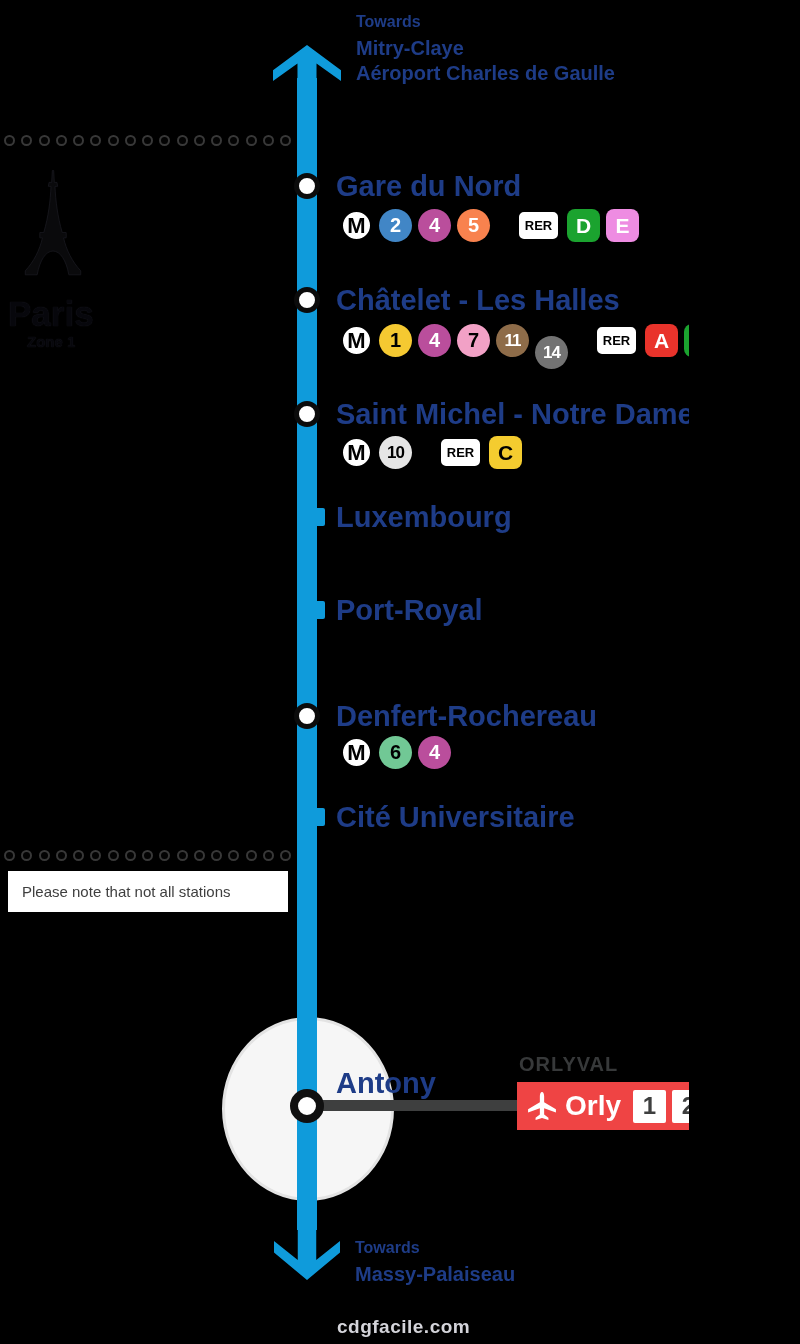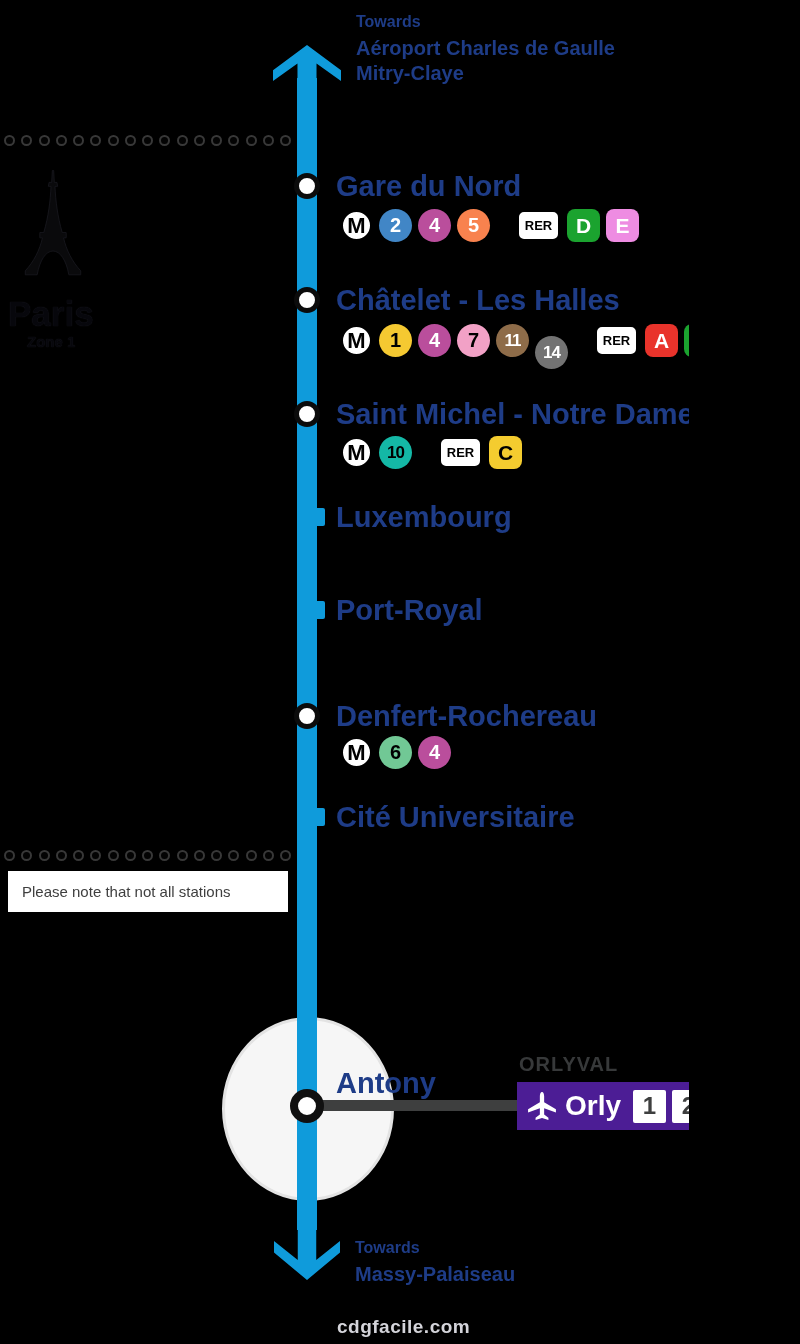--- a/index.html
+++ b/index.html
@@ -55,21 +55,21 @@
   .b-spacer{width:14px;height:1px;}
 
   
   .antony-circle{position:absolute;left:222px;top:1017px;width:172px;height:184px;border-radius:50%;
     background:#F6F6F6;border:3px solid #E3E3E3;box-sizing:border-box;z-index:1;}
   .connector{position:absolute;left:307px;top:1100px;width:212px;height:11px;background:#3E3F3F;z-index:3;}
   .ring{position:absolute;left:290px;top:1089px;width:18px;height:18px;background:#fff;
     border:8px solid #101010;border-radius:50%;z-index:4;}
   .orlyval-label{position:absolute;left:519px;top:1053px;font-size:20px;font-weight:700;color:#37393A;
     letter-spacing:1px;z-index:3;text-align:center;}
-  .orlyval-box{position:absolute;left:517px;top:1082px;width:272px;height:48px;background:#4c1d95;
+  .orlyval-box{position:absolute;left:517px;top:1082px;width:272px;height:48px;background:#ef4444;
     display:flex;align-items:center;gap:8px;padding:0 8px 0 10px;box-sizing:border-box;z-index:3;}
   .plane{display:flex;align-items:center;}
   .orly-name{color:#fff;font-size:28px;font-weight:700;margin-right:4px;}
   .terminals{display:flex;gap:6px;margin-left:auto;}
   .term{width:33px;height:33px;background:#fff;color:#3E3F3F;font-size:24px;font-weight:700;
     display:flex;align-items:center;justify-content:center;border-radius:2px;}
 
   .watermark{position:absolute;left:337px;top:1316px;font-size:19px;font-weight:700;color:#D4D4DA;
     letter-spacing:0.5px;z-index:5;}
 </style>
@@ -77,22 +77,22 @@
 <body>
 
 <div class="canvas">
 
   <div class="arrowhead arrow-up"></div>
   <div class="shaft"></div>
   <div class="arrowhead arrow-down"></div>
 
   <div class="towards towards-top">
     <div class="t-label">Towards</div>
+    <div class="t-dest">Mitry-Claye</div>
     <div class="t-dest">Aéroport Charles de Gaulle</div>
-    <div class="t-dest">Mitry-Claye</div>
   </div>
 
   <div class="towards towards-bottom">
     <div class="t-label">Towards</div>
     <div class="t-dest">Massy-Palaiseau</div>
   </div>
 
   <div class="dotted-row dots-top" id="dots-top">
       <div class="dot"></div>
       <div class="dot"></div>
@@ -169,21 +169,21 @@
         <div class="badge b-line two" style="background: #737373; color: rgb(255, 255, 255); margin-top: 24px;">14</div>
         <div class="b-spacer"></div>
         <div class="badge b-rer" style="background: rgb(255, 255, 255); color: rgb(0, 0, 0);">RER</div>
         <div class="badge b-rline" style="background: rgb(233, 51, 43); color: rgb(255, 255, 255);">A</div>
         <div class="badge b-rline" style="background: rgb(27, 163, 47); color: rgb(255, 255, 255);">D</div>
       </div>
       <div class="st-circle" style="top: 401px;"></div>
       <div class="st-name" style="top: 394px;">Saint Michel - Notre Dame</div>
       <div class="badge-row" style="top: 436px;">
         <div class="badge b-m" style="background: rgb(255, 255, 255); color: rgb(0, 0, 0);">M</div>
-        <div class="badge b-line two" style="background: #14b8a6; color: rgb(0, 0, 0);">10</div>
+        <div class="badge b-line two" style="background: #e5e5e5; color: rgb(0, 0, 0);">10</div>
         <div class="b-spacer"></div>
         <div class="badge b-rer" style="background: rgb(255, 255, 255); color: rgb(0, 0, 0);">RER</div>
         <div class="badge b-rline" style="background: rgb(244, 204, 47); color: rgb(0, 0, 0);">C</div>
       </div>
       <div class="st-tick" style="top: 508px;"></div>
       <div class="st-name" style="top: 497px;">Luxembourg</div>
       <div class="st-tick" style="top: 601px;"></div>
       <div class="st-name" style="top: 590px;">Port-Royal</div>
       <div class="st-circle" style="top: 703px;"></div>
       <div class="st-name" style="top: 696px;">Denfert-Rochereau</div>

